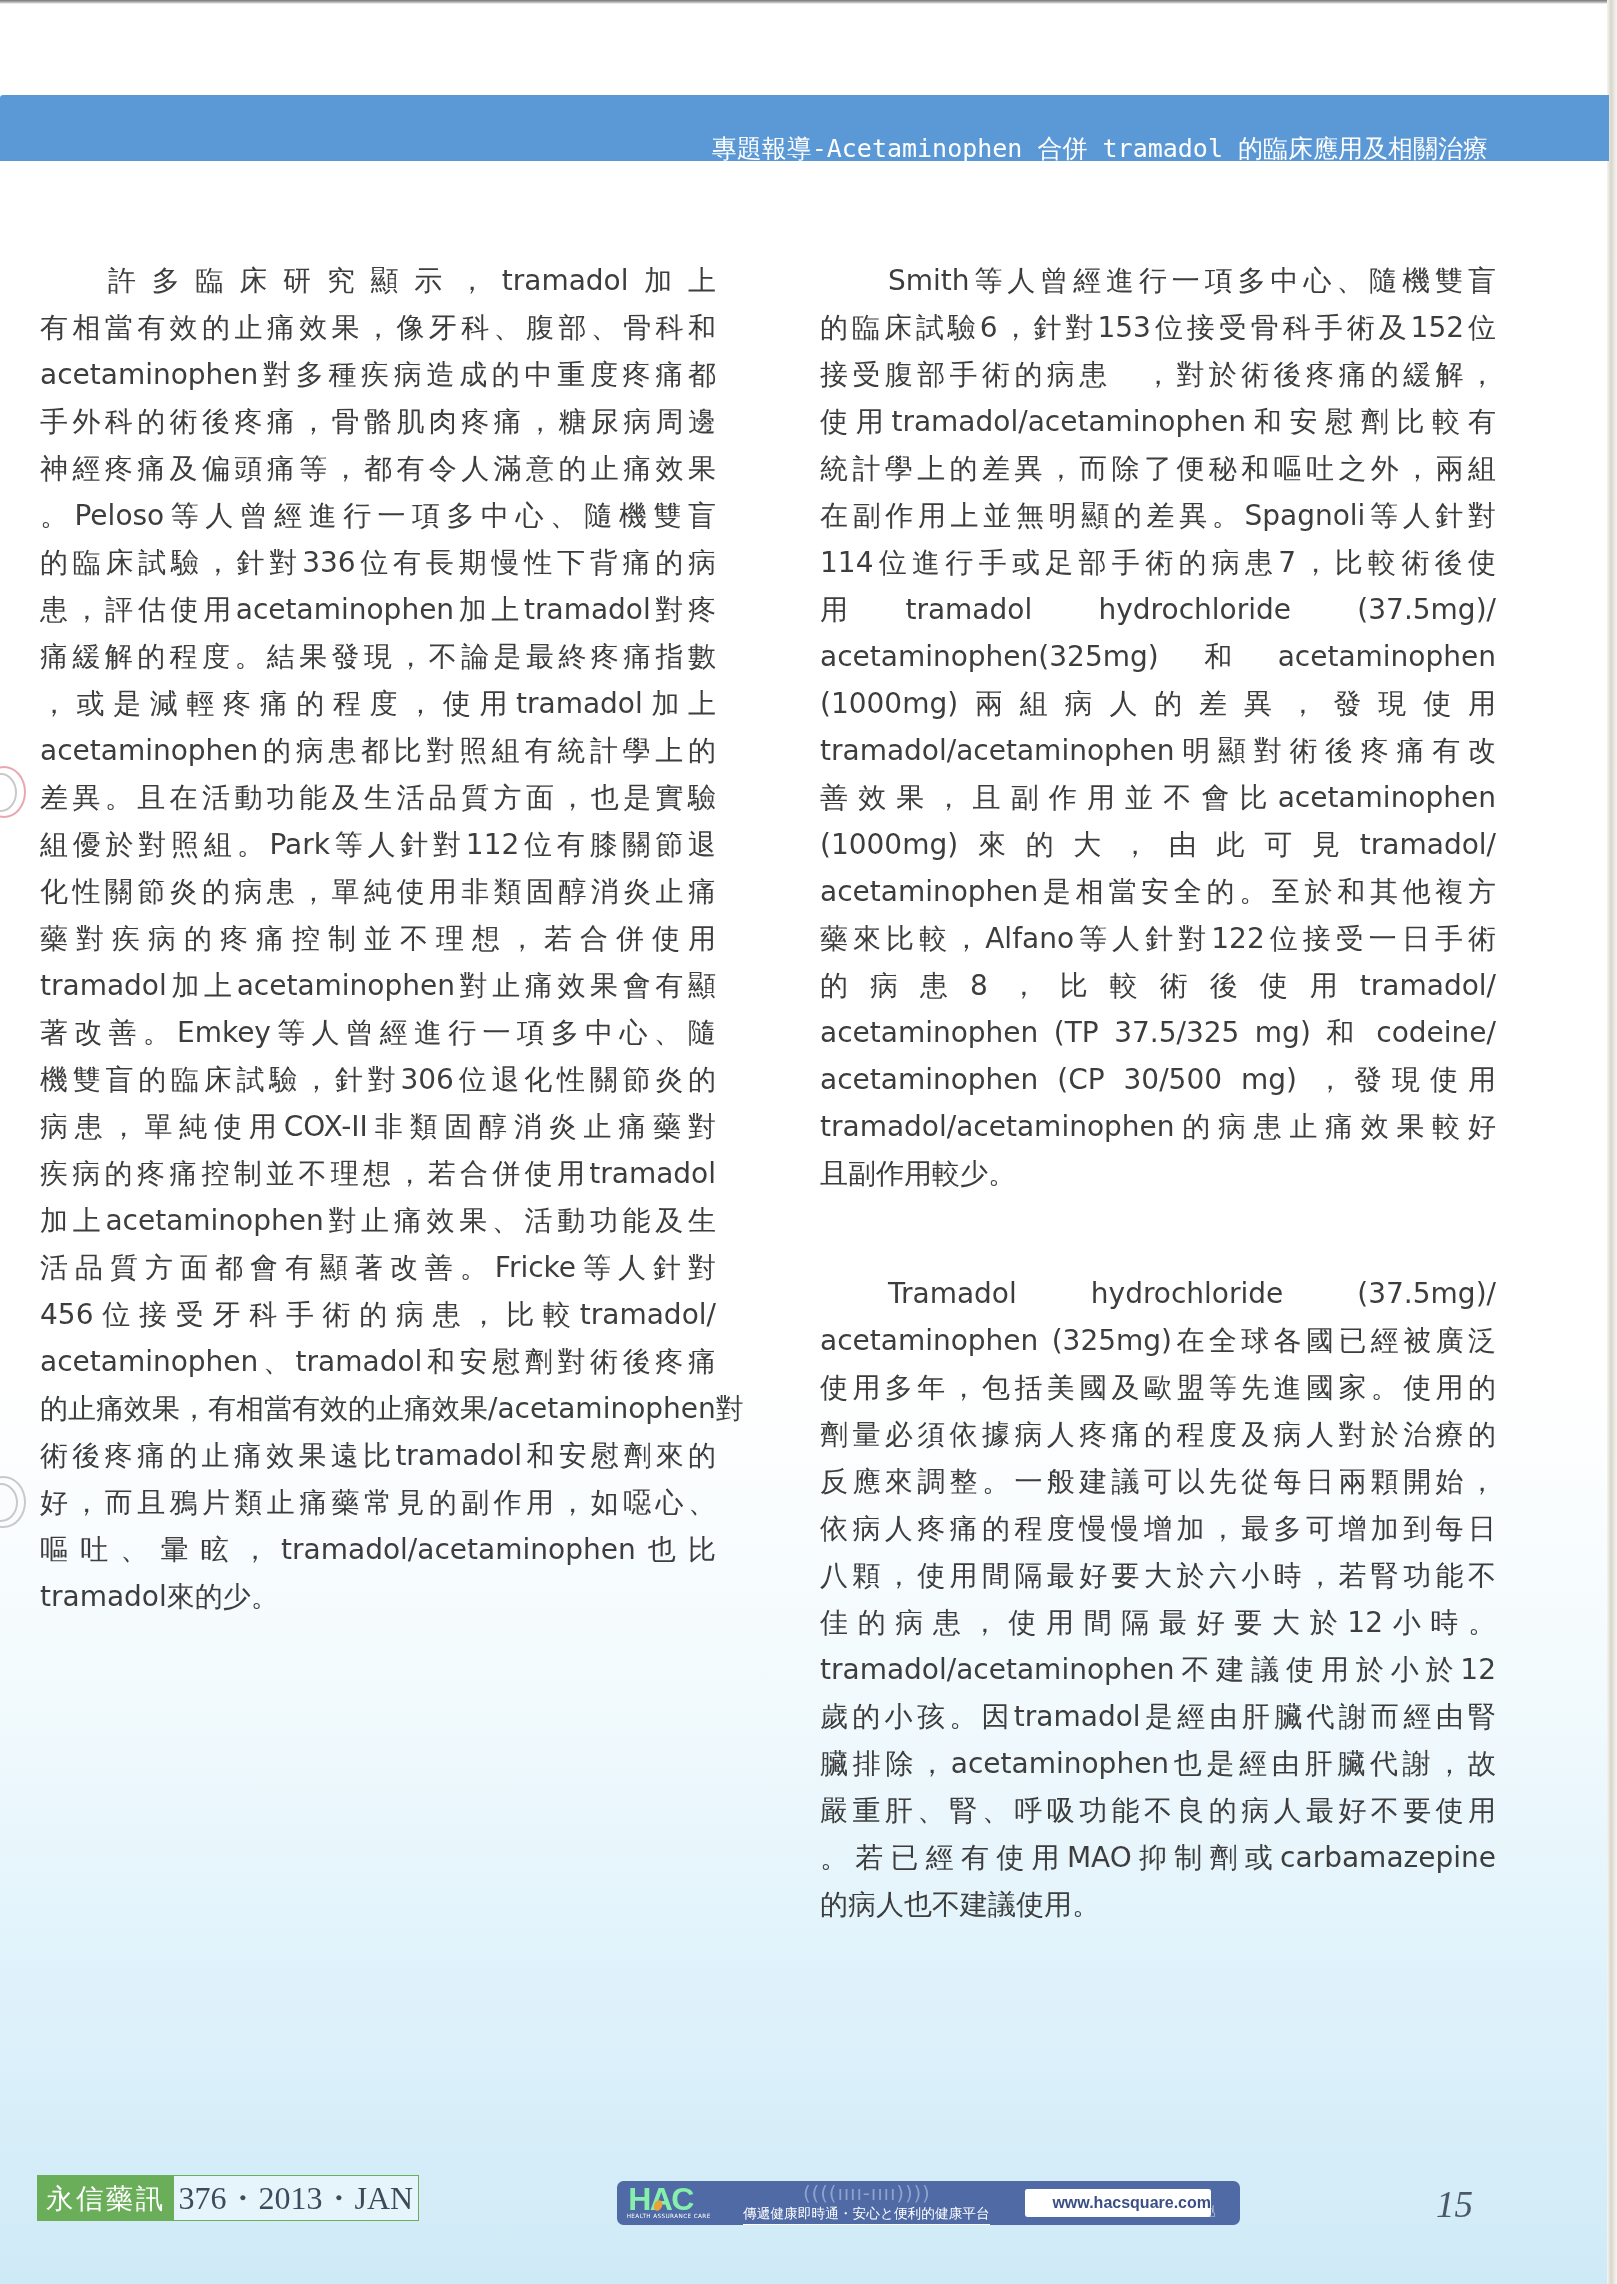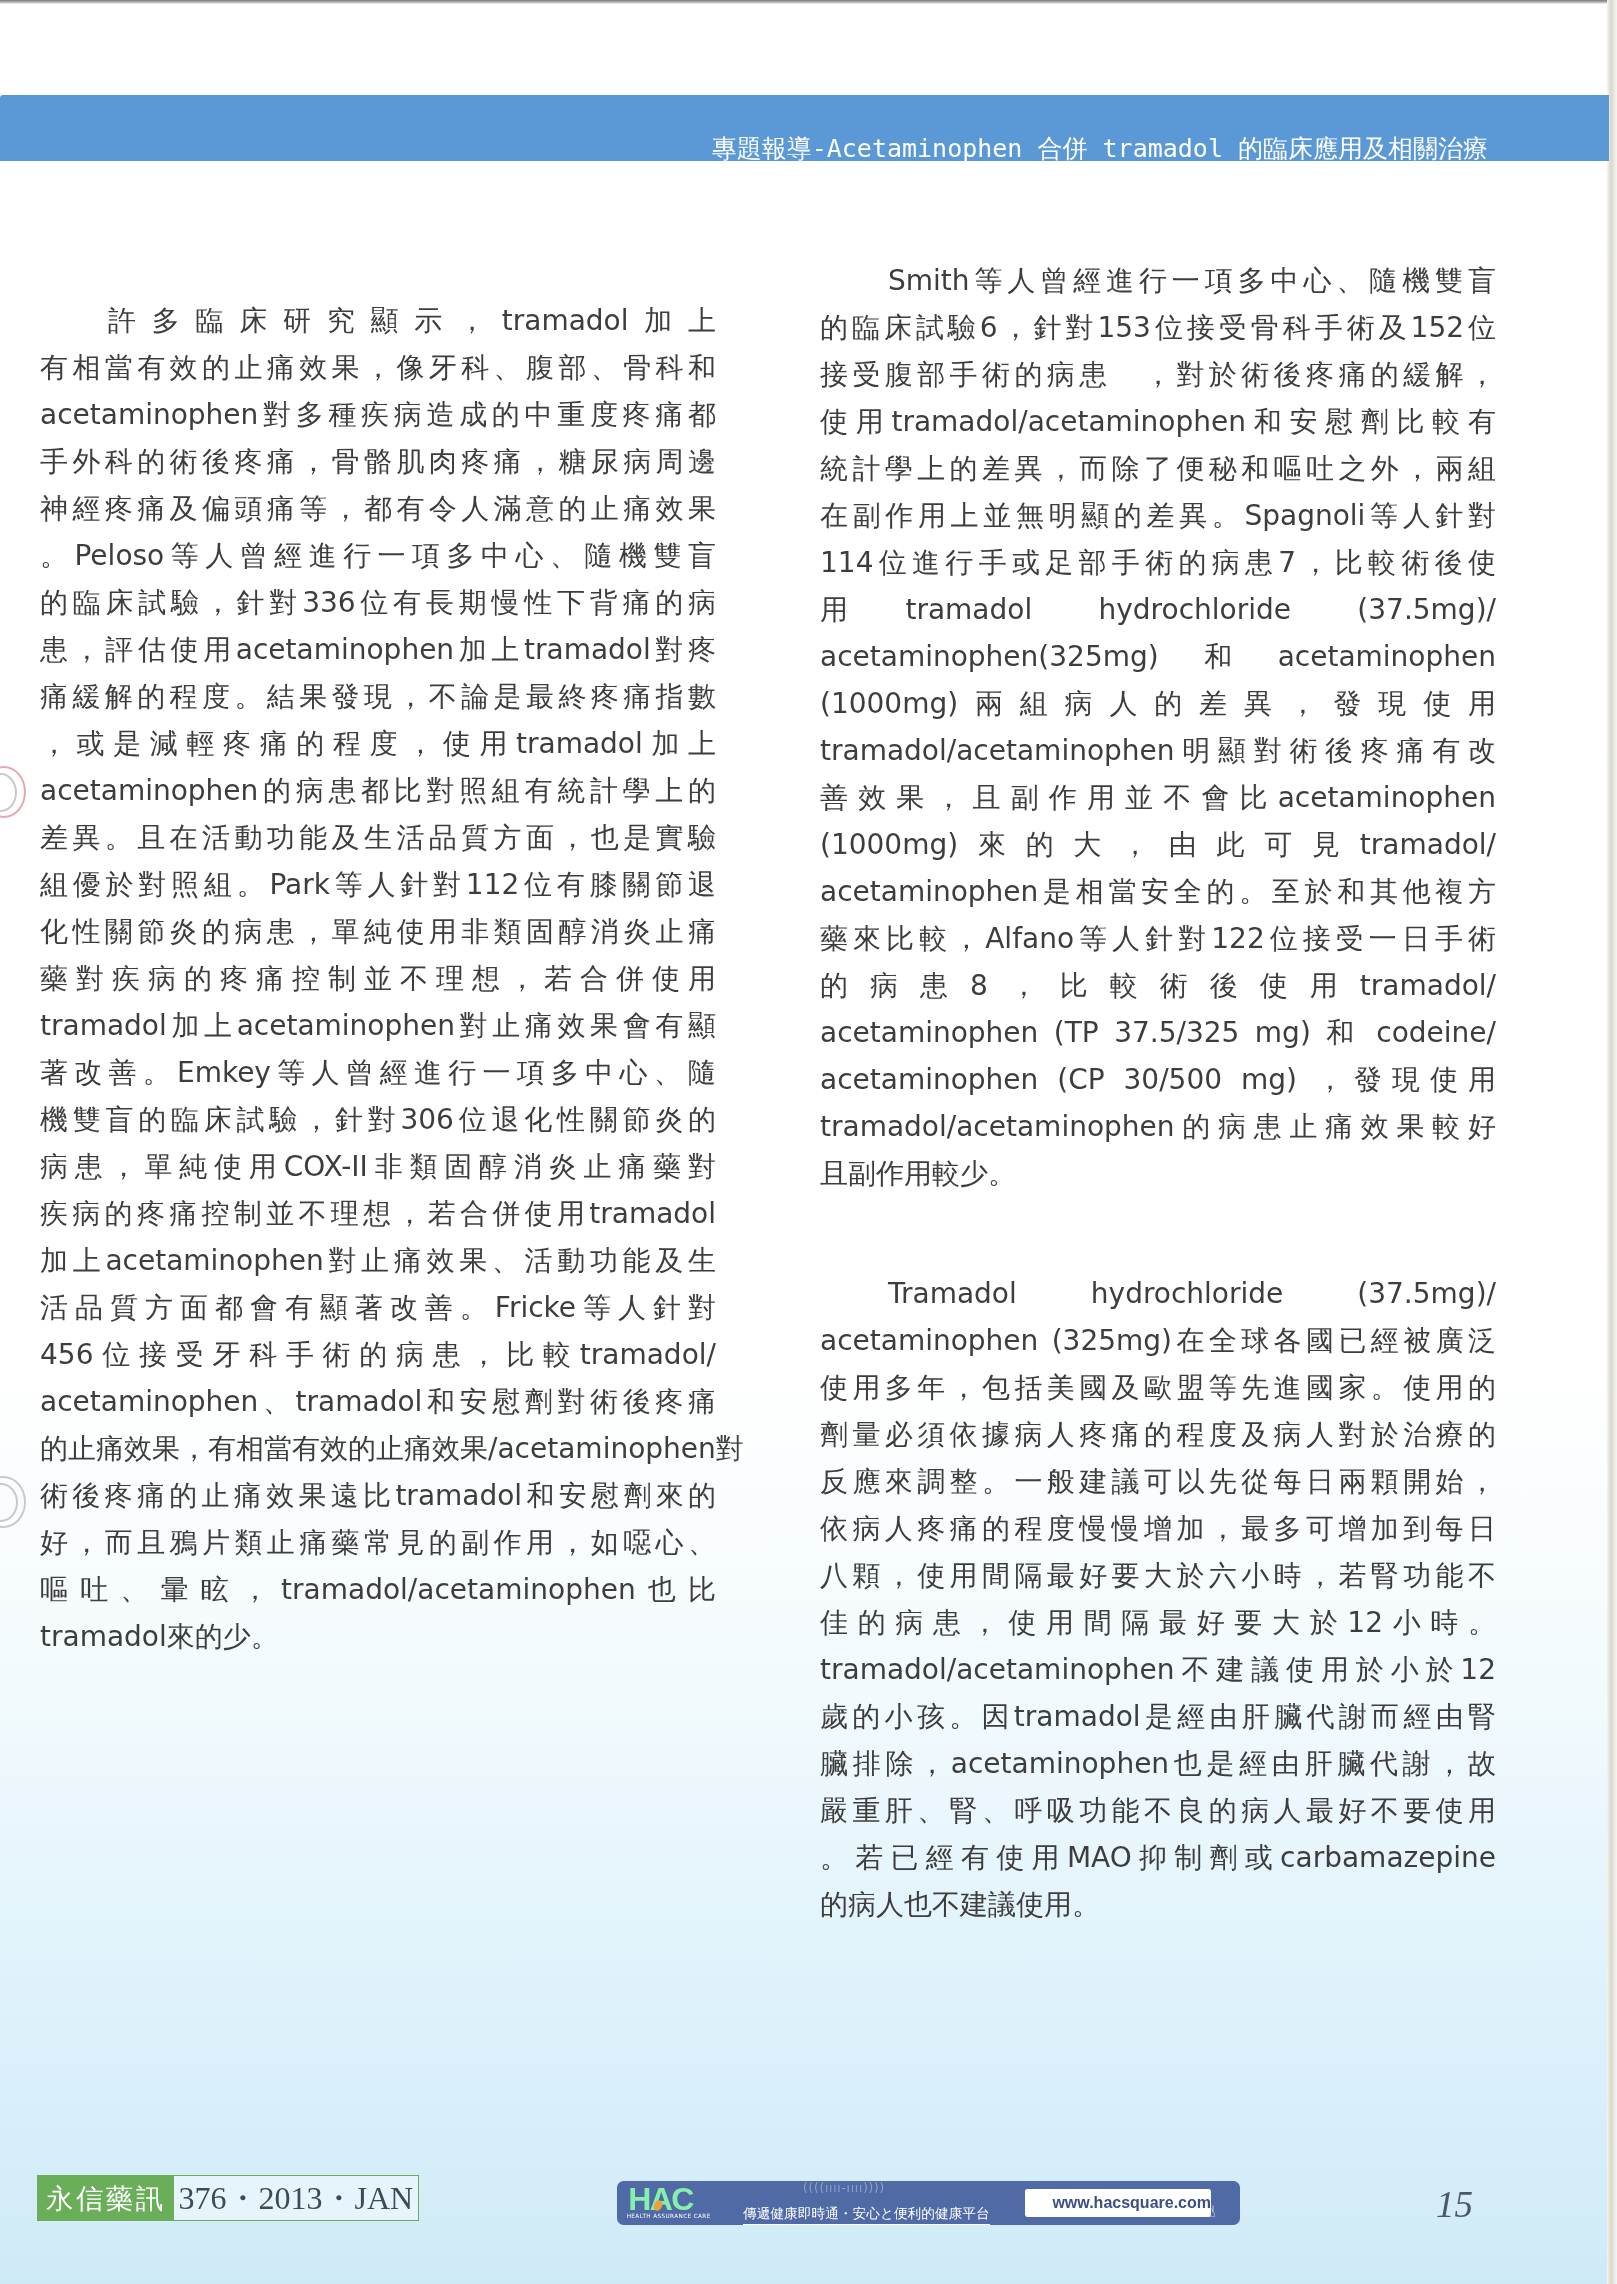--- a/index.html
+++ b/index.html
@@ -17,21 +17,21 @@
     border-top-left-radius: 3.2px;
   }
   .header-title {
     position: absolute; right: 121px; top: 16px;
     font-family: "DejaVu Sans Mono", "Liberation Mono", monospace;
     font-size: 25px; color: #ffffff; letter-spacing: 0px; white-space: nowrap; margin-top: 21px;
   }
   .column {
     position: absolute; top: 257px; width: 676px;
   }
-  .col-left { left: 40px; margin-top: 40px; }
+  .col-left { left: 40px; }
   .col-right { left: 820px; }
   .line {
     height: 47px; line-height: 47px;
     font-size: 28px; color: #3d3d3d;
     white-space: nowrap; text-align: justify; text-align-last: justify;
     overflow: visible;
   }
   .line.last { text-align-last: left; }
   .line.indent { padding-left: 68px; }
   .para-gap { height: 73px; }
@@ -59,21 +59,21 @@
   .hac-logo { width: 113px; height: 44px; position: relative; }
   .hac-logo-text {
     position: absolute; left: 11.3px; top: 0px; font-family: "Liberation Sans", sans-serif;
     font-size: 32px; font-weight: bold; color: #86efac; letter-spacing: -1.6px; line-height: 36px;
   }
   .hac-logo-sub {
     position: absolute; left: 9.7px; top: 32px; font-size: 5.7px; color: #ffffff; letter-spacing: 0.4px; white-space: nowrap;
   }
   .hac-dot { position: absolute; left: 37px; top: 19.4px; width: 8px; height: 11.3px; background: #e8a23a; border-radius: 50%; transform: rotate(25deg); }
   .hac-waves {
-    position: absolute; left: 186px; top: 0px; font-size: 12px; color: #8fa2cc; letter-spacing: 0.8px;
+    position: absolute; left: 186px; top: 0px; font-size: 20px; color: #8fa2cc; letter-spacing: 0.8px;
   }
   .hac-slogan {
     position: absolute; left: 126px; top: 24px; font-size: 13.7px; color: #ffffff;
     border-bottom: 0.8px solid #ffffff; white-space: nowrap; padding-bottom: 0.8px;
   }
   .hac-url-box {
     position: absolute; left: 408px; top: 8px; width: 186px; height: 27.5px;
     background: #ffffff; border-radius: 2.4px;
     font-family: "Liberation Sans", sans-serif; font-weight: bold; font-size: 16px; color: #3b4f86;
     line-height: 27.5px; text-align: right;

